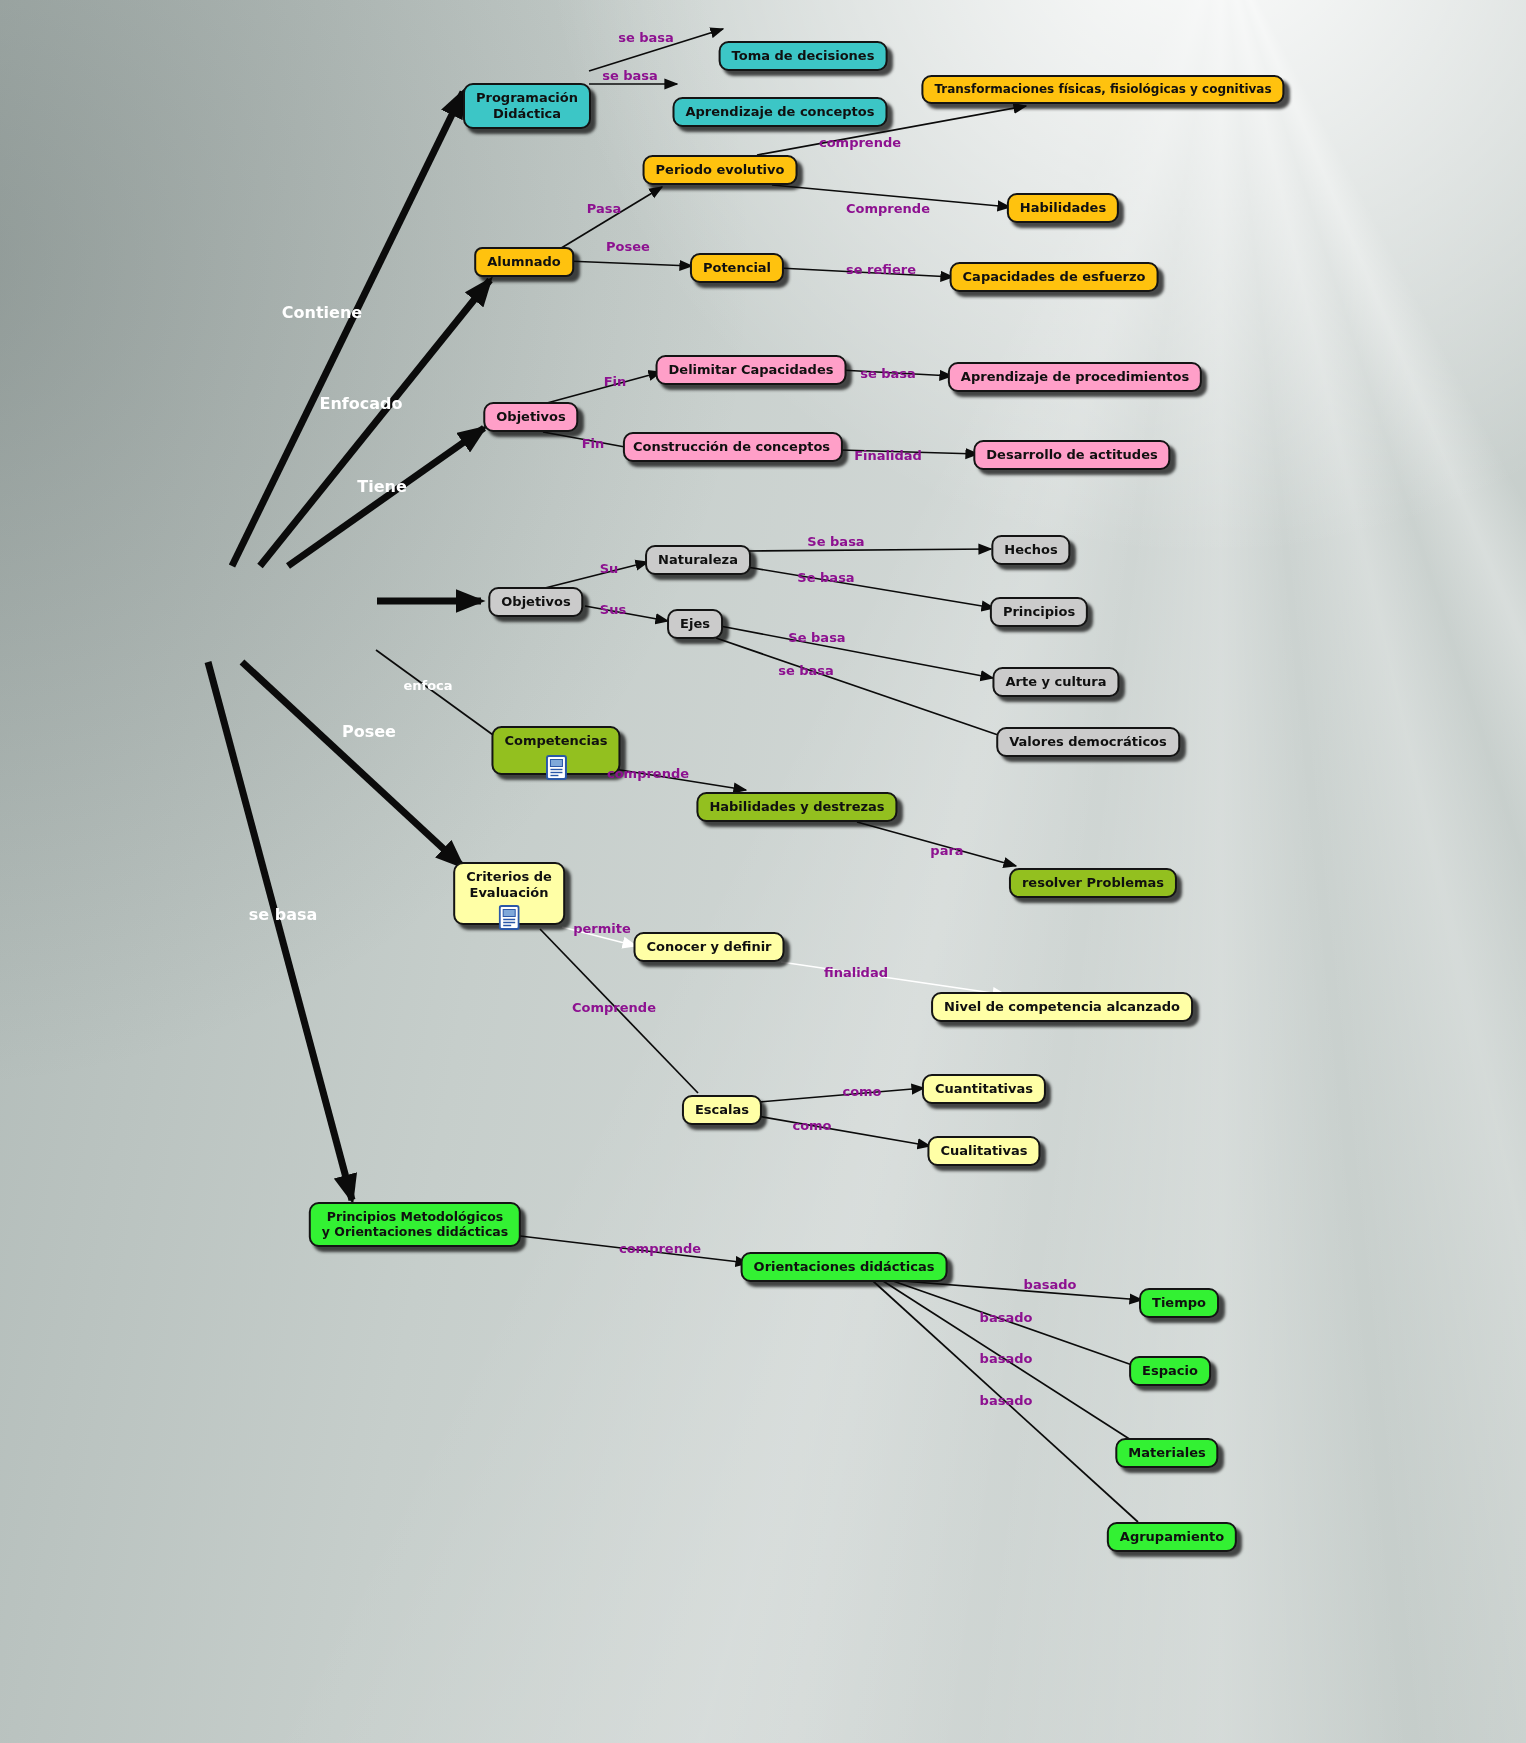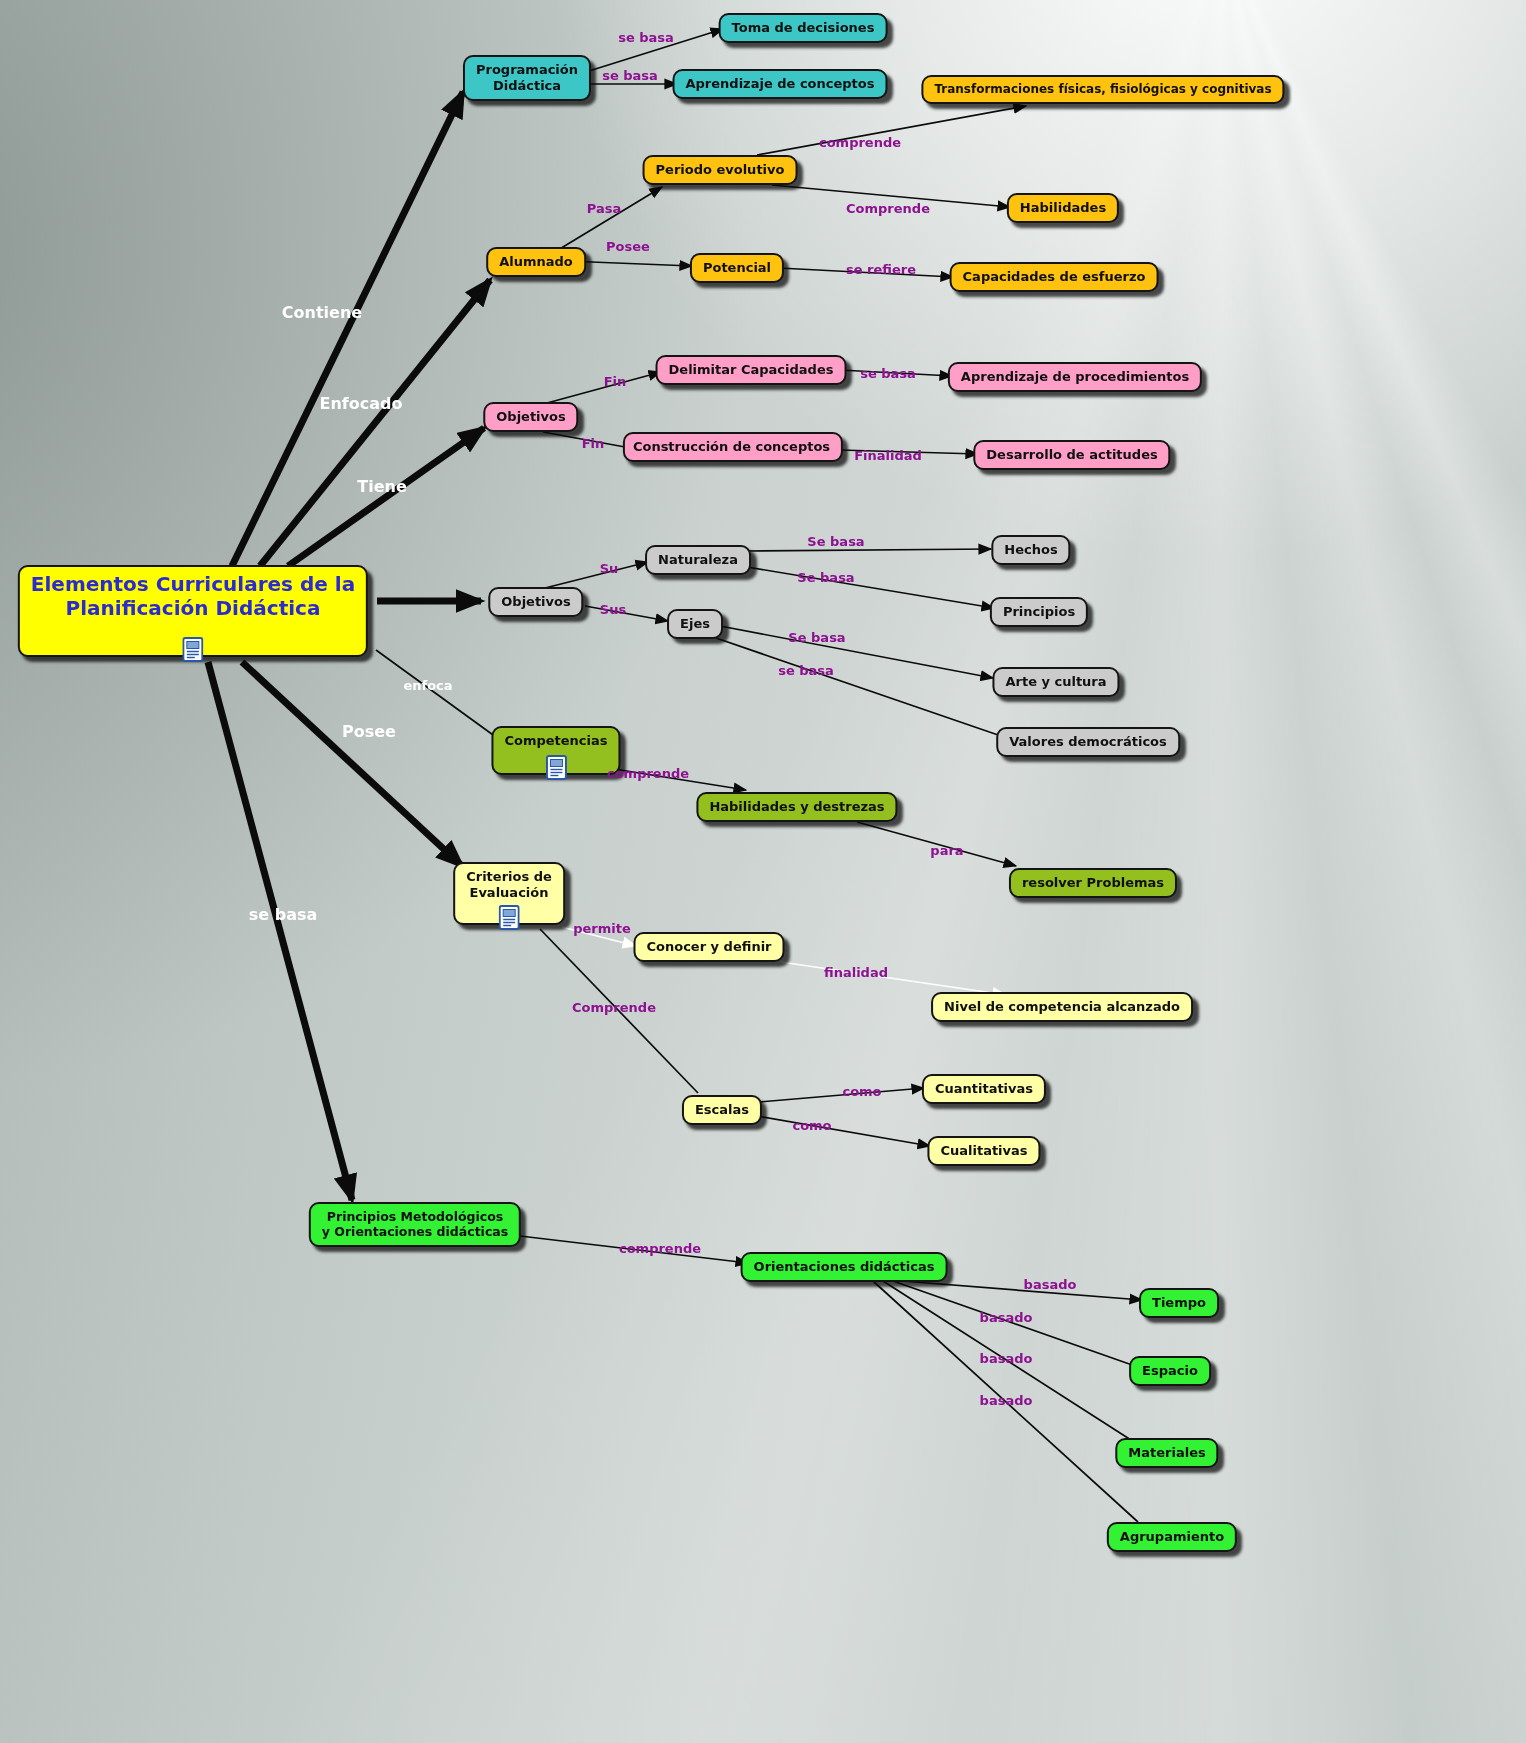--- a/index.html
+++ b/index.html
@@ -19,21 +19,21 @@
   #nodes,#labels{position:absolute;left:0;top:0;width:100%;height:100%;pointer-events:none;}
   .node{
     position:absolute;transform:translateX(-50%);
     display:inline-flex;align-items:center;justify-content:center;text-align:center;
     padding:5px 11px;box-sizing:border-box;white-space:pre-line;
     border:2px solid #141414;border-radius:10px;
     box-shadow:5px 5px 3px rgba(10,10,10,.72);
     font-weight:bold;font-size:13px;line-height:1.22;color:#101010;
     pointer-events:auto;cursor:default;
   }
-  .c-cyan{background:#3cc6c6;}
+  .c-cyan{background:#3cc6c6;margin-top:28px;}
   .c-orange{background:#ffc20e;}
   .c-pink{background:#ff9fc8;}
   .c-gray{background:#cbcbcb;}
   .c-olive{background:#93c01f;}
   .c-paleyellow{background:#ffffa6;}
   .c-green{background:#33f133;}
   .c-yellow{background:#ffff00;color:#2b2bd0;}
   .node-label{white-space:pre-line;pointer-events:none;}
   .resource-icon{
     position:absolute;left:50%;bottom:-7px;transform:translateX(-50%);
@@ -95,33 +95,25 @@
       <line x1="540" y1="929" x2="698" y2="1093" stroke="#0b0b0b" stroke-width="1.7"></line>
       <line x1="759" y1="1102" x2="924" y2="1088" stroke="#0b0b0b" stroke-width="1.7" marker-end="url(#mS)"></line>
       <line x1="757" y1="1116" x2="930" y2="1146" stroke="#0b0b0b" stroke-width="1.7" marker-end="url(#mS)"></line>
       <line x1="520" y1="1236" x2="748" y2="1263" stroke="#0b0b0b" stroke-width="1.7" marker-end="url(#mS)"></line>
       <line x1="902" y1="1281" x2="1142" y2="1300" stroke="#0b0b0b" stroke-width="1.7" marker-end="url(#mS)"></line>
       <line x1="893" y1="1281" x2="1135" y2="1366" stroke="#0b0b0b" stroke-width="1.7"></line>
       <line x1="883" y1="1281" x2="1131" y2="1440" stroke="#0b0b0b" stroke-width="1.7"></line>
       <line x1="873" y1="1281" x2="1138" y2="1522" stroke="#0b0b0b" stroke-width="1.7"></line>
     </svg>
   <div id="nodes">
-      <div class="node c-yellow" style="left: 193px; top: 565px; font-size: 20px; padding-bottom: 34px;"><span class="node-label">Elementos Curriculares de la
-Planificación Didáctica</span><span class="resource-icon"><svg viewBox="0 0 21 25" xmlns="http://www.w3.org/2000/svg">
-            <rect x="1" y="1" width="19" height="23" rx="2" fill="#ffffff" stroke="#2a57a8" stroke-width="2"></rect>
-            <rect x="4.5" y="4.5" width="12" height="7" fill="#7fa8d9" stroke="#2a57a8" stroke-width="1"></rect>
-            <line x1="4.5" y1="14.5" x2="16.5" y2="14.5" stroke="#2a57a8" stroke-width="1.4"></line>
-            <line x1="4.5" y1="17.5" x2="16.5" y2="17.5" stroke="#2a57a8" stroke-width="1.4"></line>
-            <line x1="4.5" y1="20.5" x2="12.5" y2="20.5" stroke="#2a57a8" stroke-width="1.4"></line>
-          </svg></span></div>
       <div class="node c-cyan" style="left: 527px; top: 55px;"><span class="node-label">Programación
 Didáctica</span></div>
       <div class="node c-cyan" style="left: 803px; top: 13px;"><span class="node-label">Toma de decisiones</span></div>
       <div class="node c-cyan" style="left: 780px; top: 69px;"><span class="node-label">Aprendizaje de conceptos</span></div>
-      <div class="node c-orange" style="left: 536px; top: 247px;"><span class="node-label">Alumnado</span></div>
+      <div class="node c-orange" style="left: 524px; top: 247px; border-radius: 8px;"><span class="node-label">Alumnado</span></div>
       <div class="node c-orange" style="left: 720px; top: 155px;"><span class="node-label">Periodo evolutivo</span></div>
       <div class="node c-orange" style="left: 1103px; top: 75px; font-size: 12px;"><span class="node-label">Transformaciones físicas, fisiológicas y cognitivas</span></div>
       <div class="node c-orange" style="left: 1063px; top: 193px;"><span class="node-label">Habilidades</span></div>
       <div class="node c-orange" style="left: 737px; top: 253px;"><span class="node-label">Potencial</span></div>
       <div class="node c-orange" style="left: 1054px; top: 262px; align-items: flex-end;"><span class="node-label">Capacidades de esfuerzo</span></div>
       <div class="node c-pink" style="left: 531px; top: 402px;"><span class="node-label">Objetivos</span></div>
       <div class="node c-pink" style="left: 751px; top: 355px;"><span class="node-label">Delimitar Capacidades</span></div>
       <div class="node c-pink" style="left: 1075px; top: 362px;"><span class="node-label">Aprendizaje de procedimientos</span></div>
       <div class="node c-pink" style="left: 733px; top: 432px; padding-left: 8px;"><span class="node-label">Construcción de conceptos</span></div>
       <div class="node c-pink" style="left: 1072px; top: 440px;"><span class="node-label">Desarrollo de actitudes</span></div>

